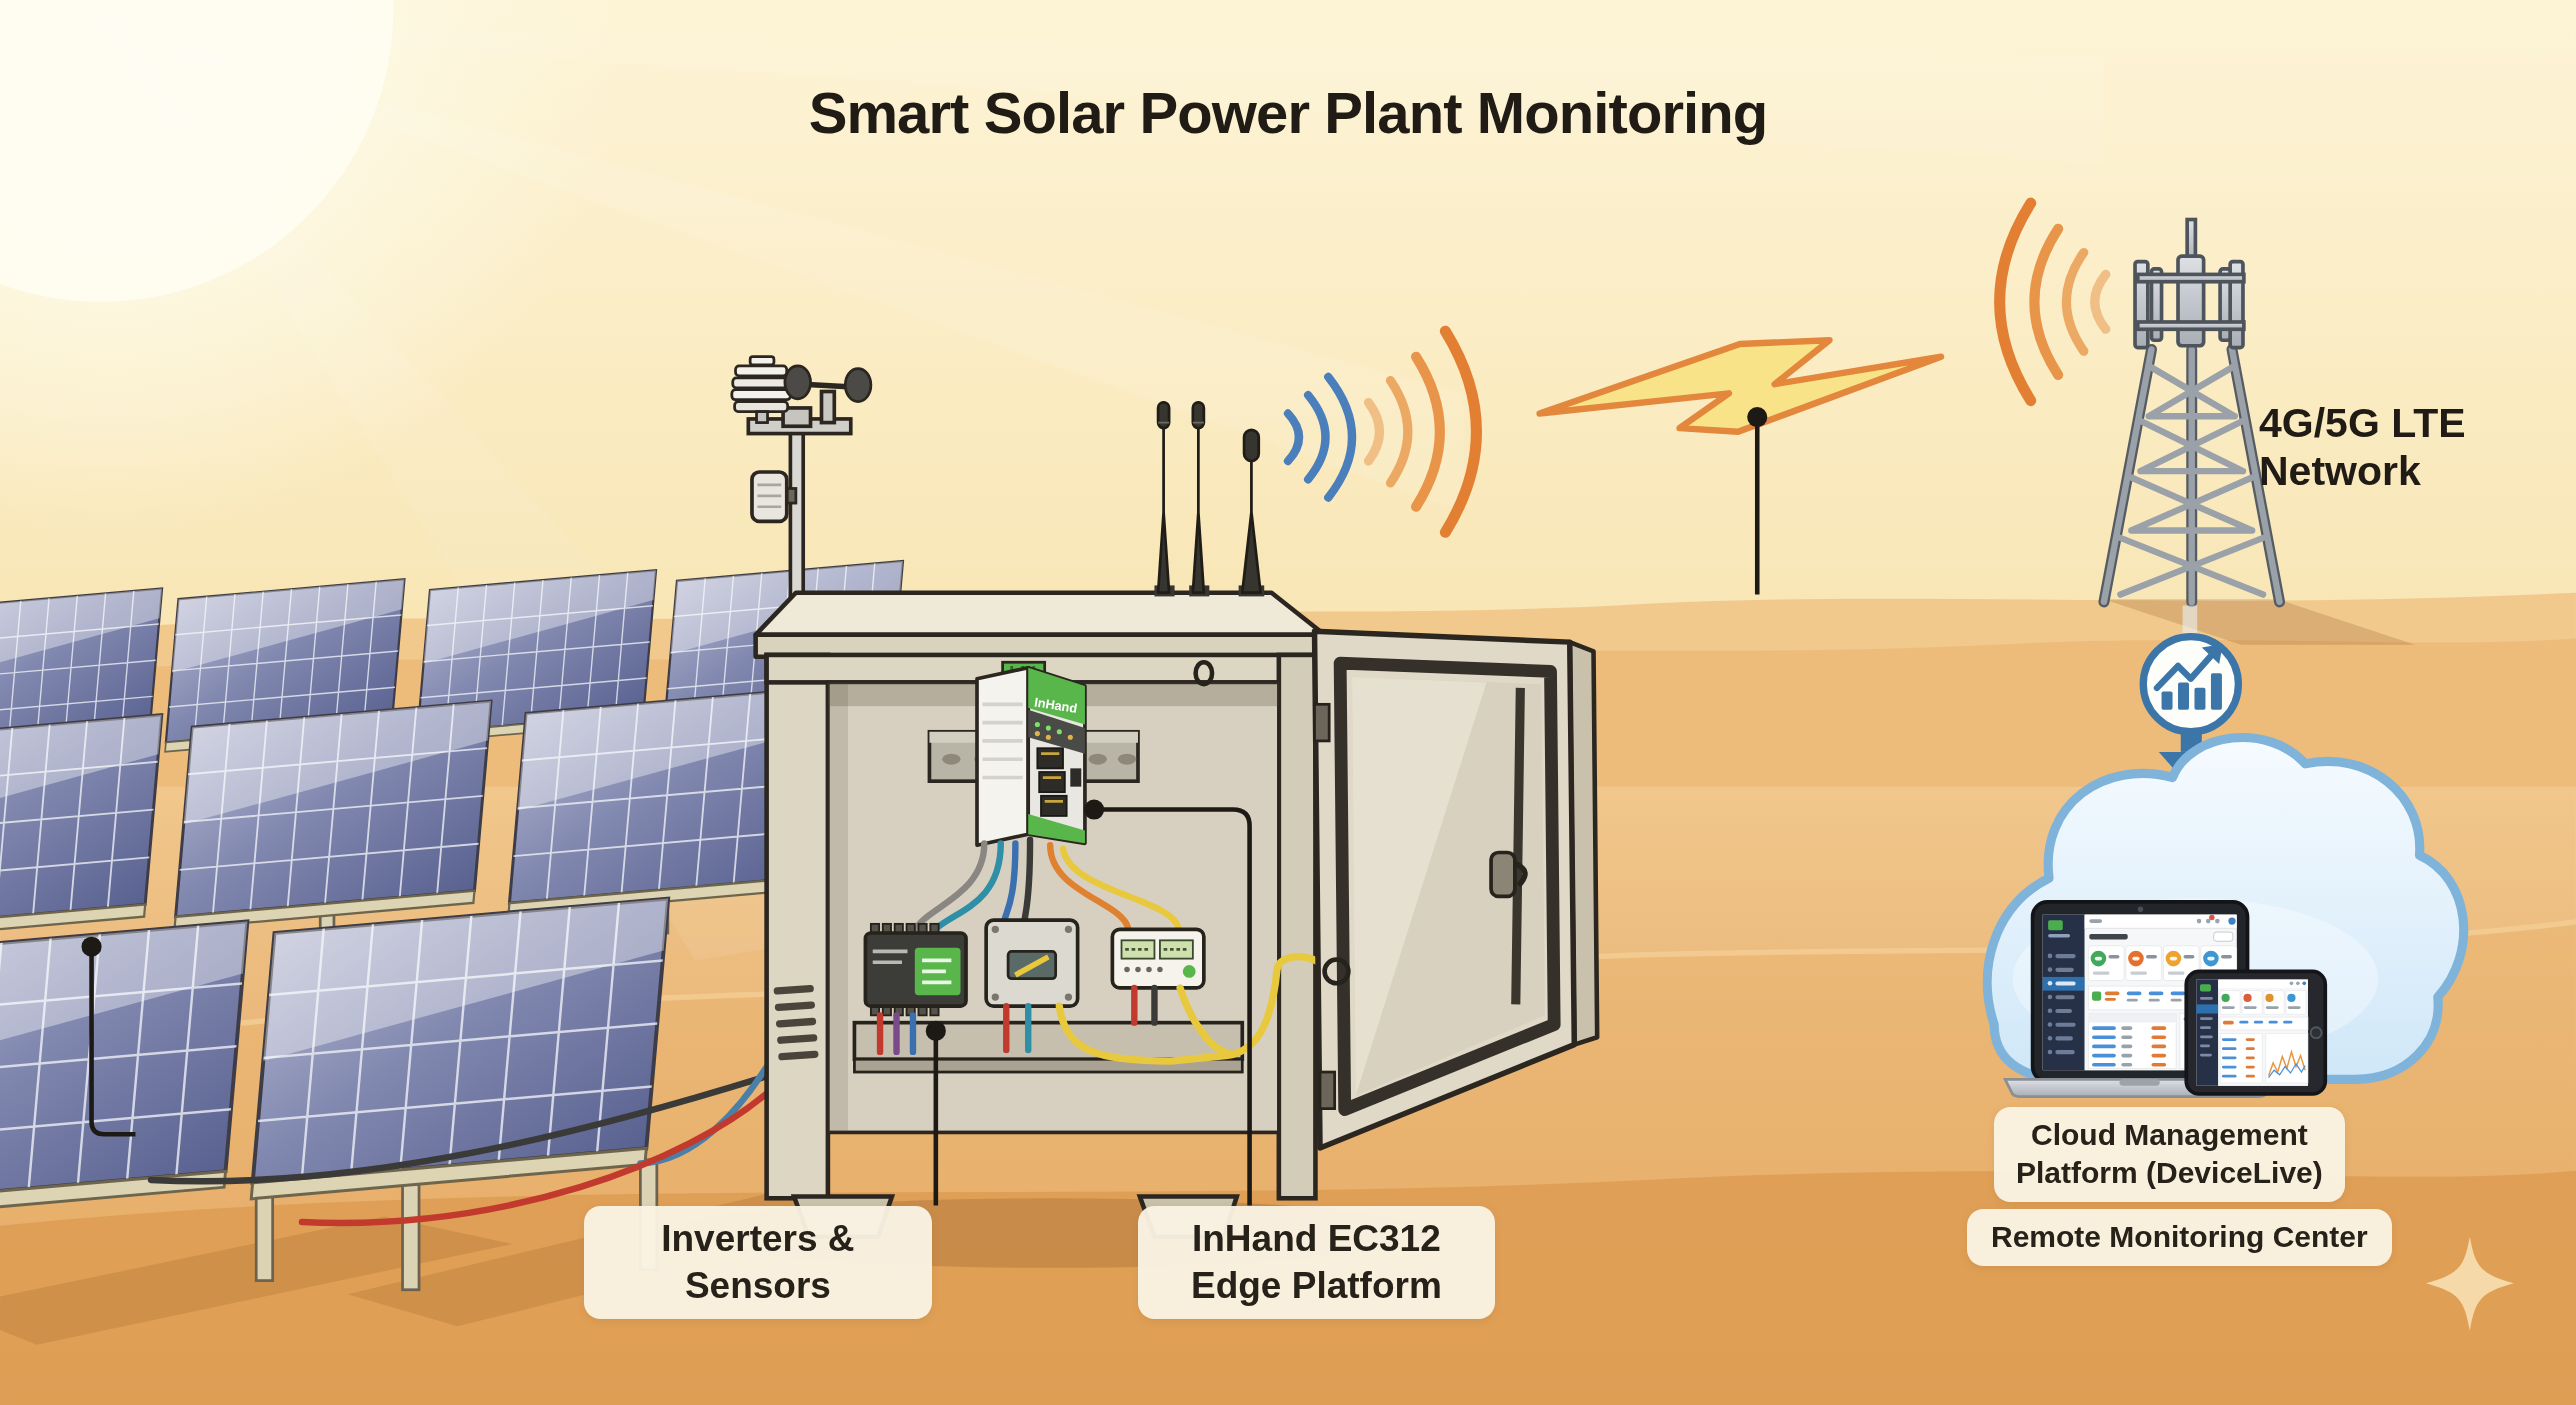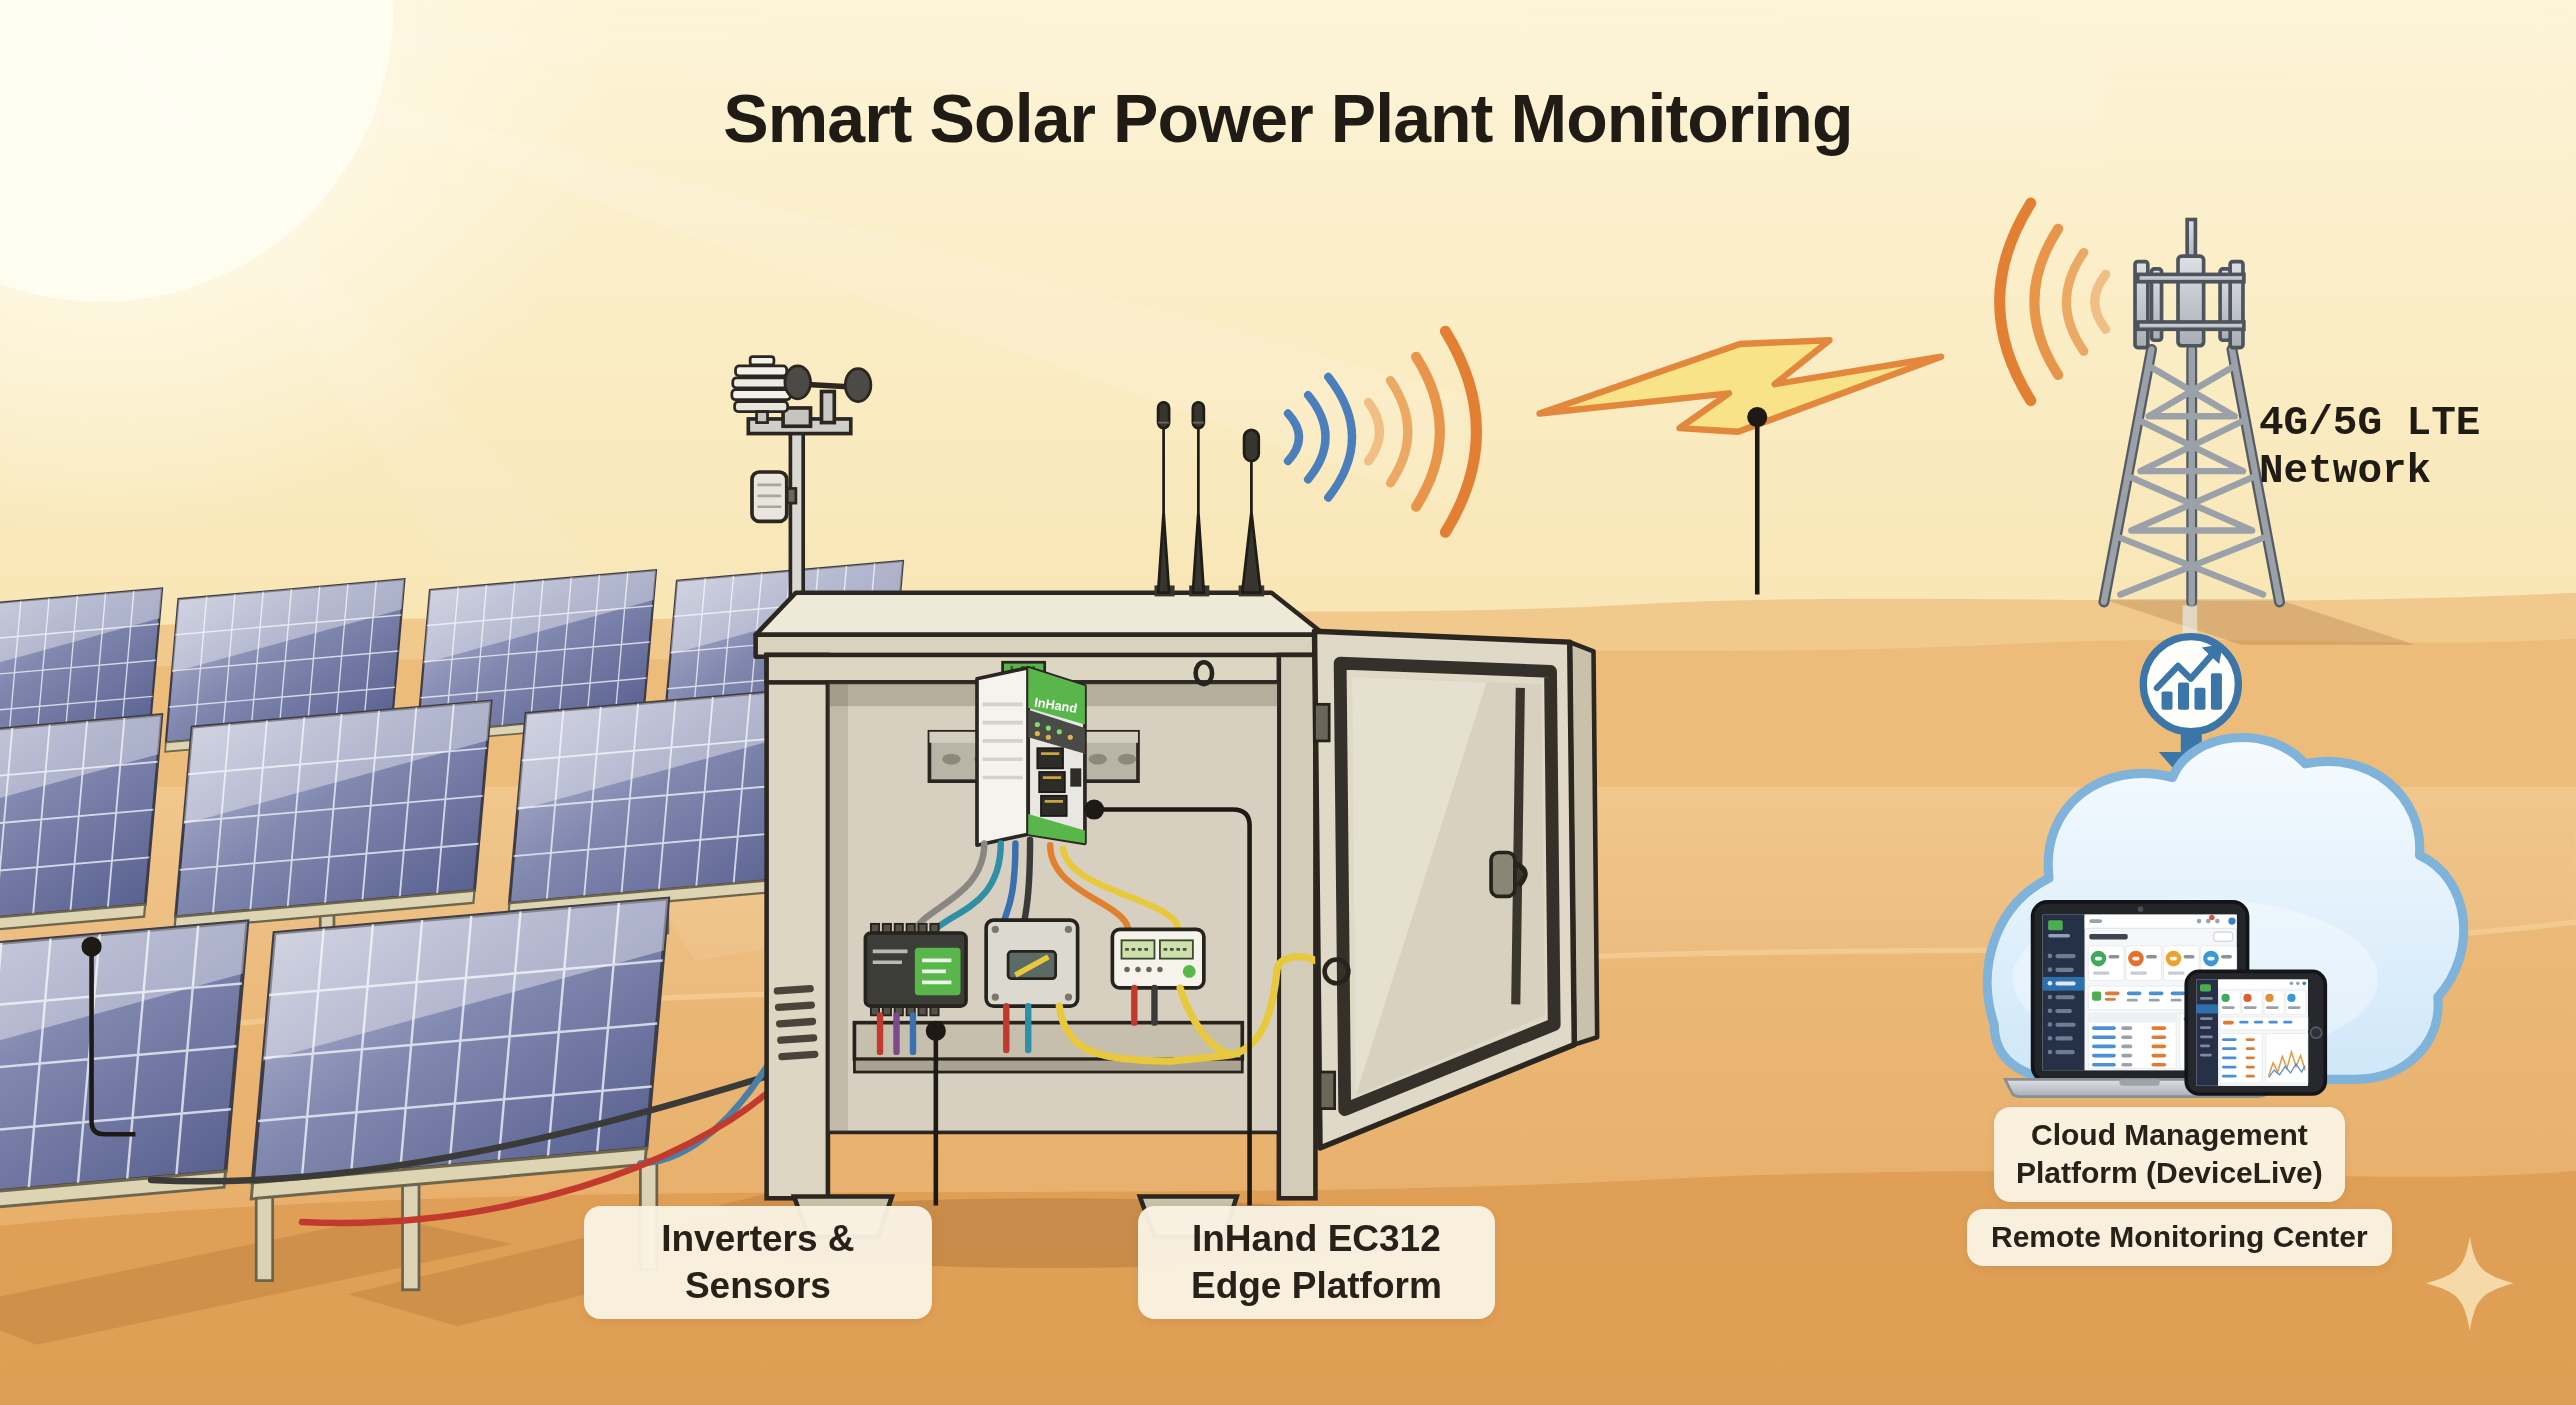--- a/index.html
+++ b/index.html
@@ -1,32 +1,32 @@
 <!DOCTYPE html>
 <html style="font-size:14.6px"><head>
 <meta charset="utf-8">
 <style>
   html,body{margin:0;padding:0;}
   body{width:2576px;height:1405px;overflow:hidden;font-family:"Liberation Sans",sans-serif;}
   .scene{position:relative;width:2576px;height:1405px;background:#f6e7bd;}
   .art{position:absolute;left:0;top:0;width:2576px;height:1405px;display:block;}
   .title{position:absolute;left:0;right:0;top:79px;text-align:center;
-         font-size:68px;font-weight:700;letter-spacing:-0.9px;color:#201c15;}
+         font-size:58px;font-weight:700;letter-spacing:-0.9px;color:#201c15;}
   .label{position:absolute;background:rgba(250,243,227,.96);border-radius:16.5px;
          padding:9.1px 27.4px;font-weight:700;font-size:37px;line-height:1.28;color:#262119;
          text-align:center;box-shadow:0 2.7px 7.3px rgba(170,120,60,.22);}
   .label span{display:block;white-space:nowrap;}
   .label-solar{left:135px;top:1109px;}
   .label-inverters{left:584px;top:1206px;width:293px;}
   .label-inhand{left:1138px;top:1206px;width:302px;}
   .label-wireless{left:1639px;top:593px;width:249px;}
   .label-cloud{left:1994px;top:1107px;font-size:30px;padding:9.1px 22px;}
   .label-remote{left:1967px;top:1209px;font-size:30px;white-space:nowrap;padding:9.1px 24px;text-align:right;}
   .lte{position:absolute;left:2259px;top:399px;font-size:41px;font-weight:700;
-       line-height:1.18;color:#201c15;text-align:left;font-family:Liberation Mono, monospace;}
+       line-height:1.18;color:#201c15;text-align:left;}
   .lte span{display:block;white-space:nowrap;}
 </style>
 </head>
 <body>
 
 <div class="scene">
 
 <svg class="art" viewBox="0 0 2816 1536" xmlns="http://www.w3.org/2000/svg">
 <defs>
   <radialGradient id="sunGrad" cx="50%" cy="50%" r="50%">

